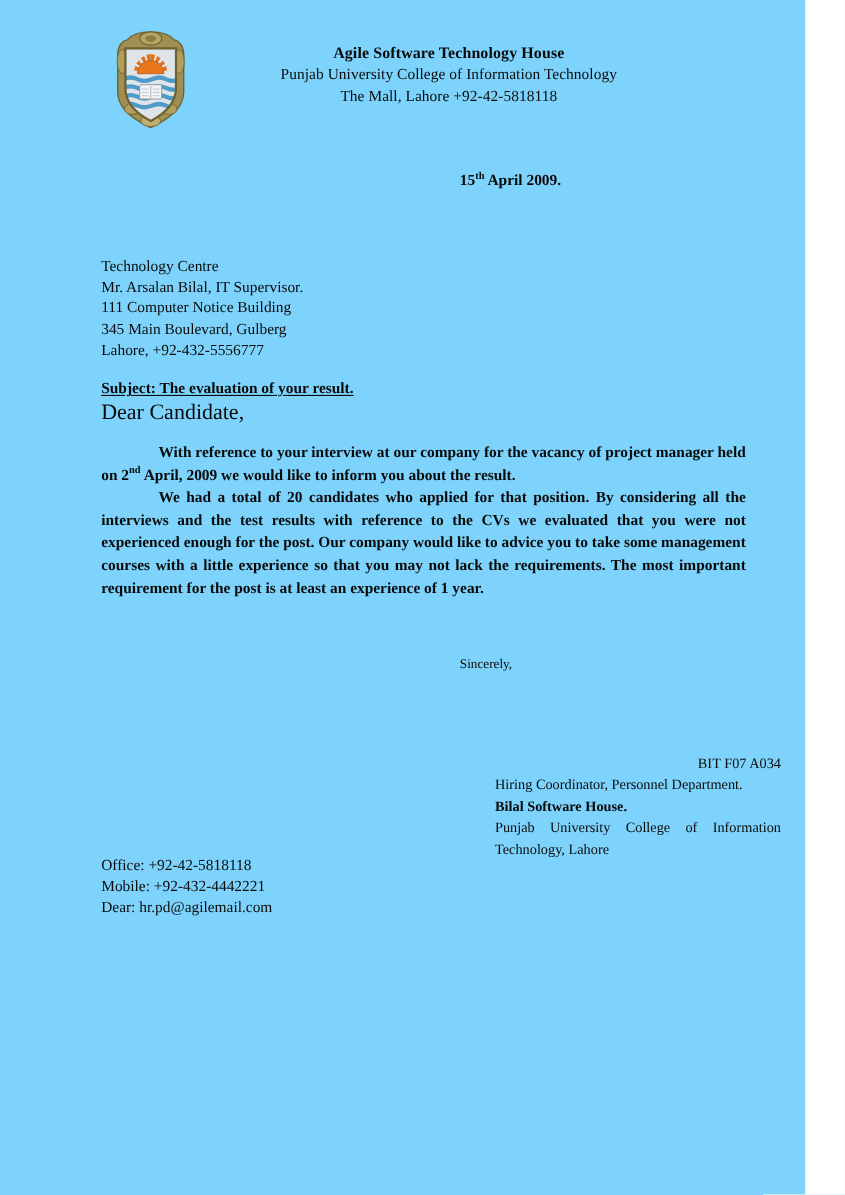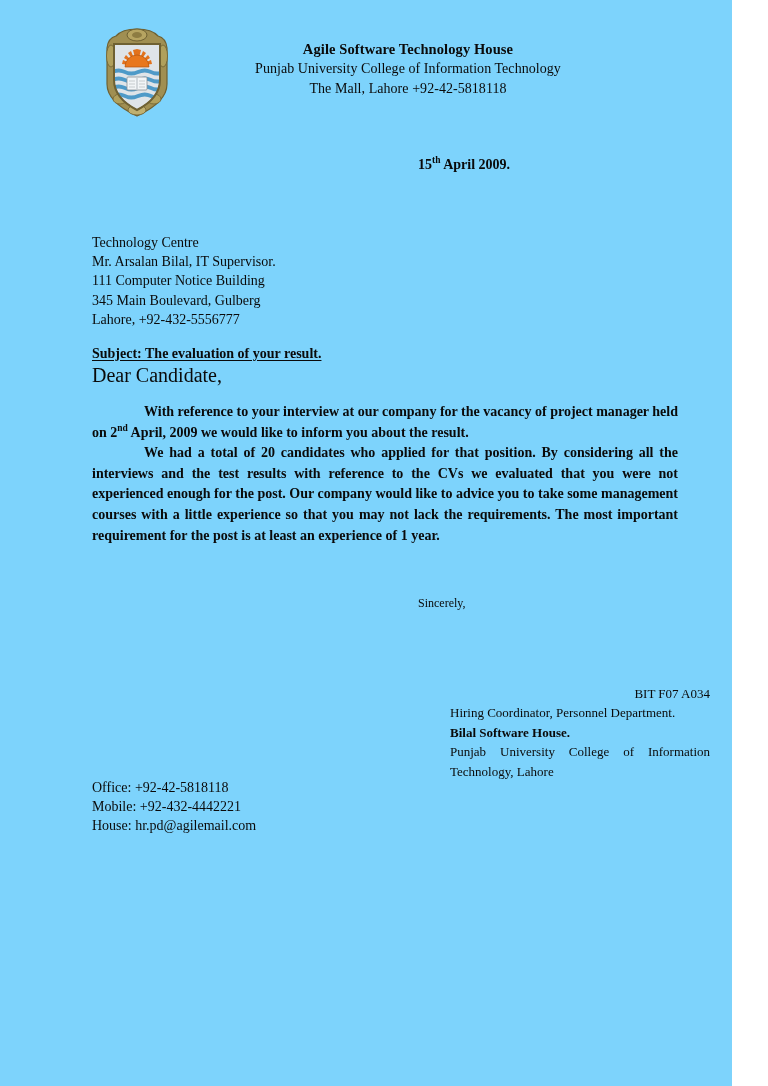--- a/index.html
+++ b/index.html
@@ -265,16 +265,16 @@
   <div class="signature">
     <div class="sig-code">BIT F07 A034</div>
     <div class="sig-role">Hiring Coordinator, Personnel Department.</div>
     <div class="sig-company">Bilal Software House.</div>
     <div class="sig-address">Punjab University College of Information Technology, Lahore</div>
   </div>
 
   <div class="contacts">
     <div>Office: +92-42-5818118</div>
     <div>Mobile: +92-432-4442221</div>
-    <div>House: hr.pd@agilemail.com</div>
+    <div>Dear: hr.pd@agilemail.com</div>
   </div>
 
 </div>
 
 </body></html>

